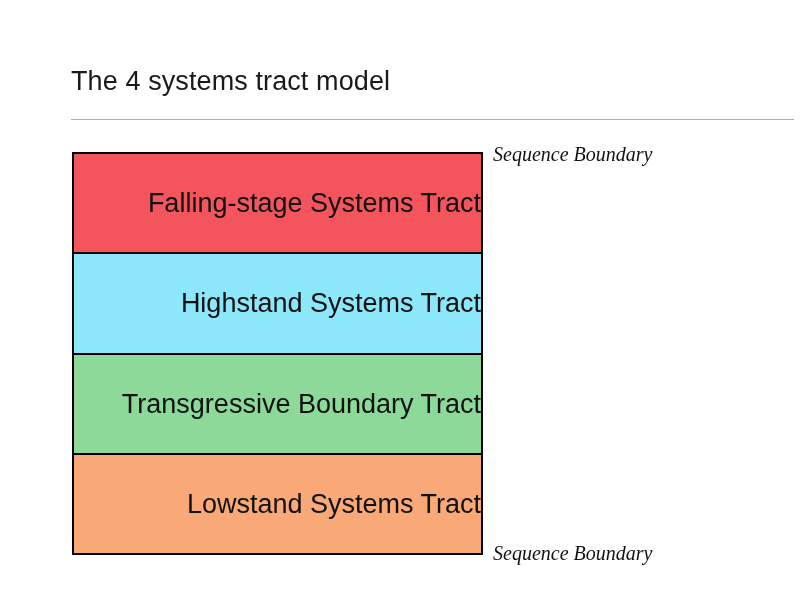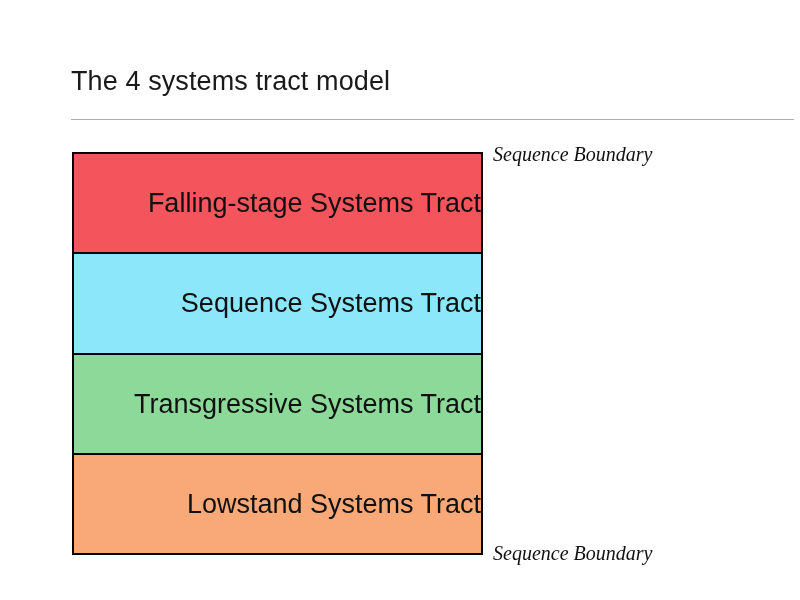--- a/index.html
+++ b/index.html
@@ -107,25 +107,25 @@
 
   <div class="title-rule"></div>
 
   <div class="tract-stack">
 
     <div class="tract-block" style="background:#f4555c;">
       <span class="tract-label">Falling-stage Systems Tract</span>
     </div>
 
     <div class="tract-block" style="background:#8ce7fb;">
-      <span class="tract-label">Sequence Systems Tract</span>
+      <span class="tract-label">Highstand Systems Tract</span>
     </div>
 
     <div class="tract-block" style="background:#8dd99a;">
-      <span class="tract-label">Transgressive Systems Tract</span>
+      <span class="tract-label">Transgressive Boundary Tract</span>
     </div>
 
     <div class="tract-block" style="background:#f8a977;">
       <span class="tract-label">Lowstand Systems Tract</span>
     </div>
 
   </div>
 
   <div class="boundary-label boundary-top">Sequence Boundary</div>
 

